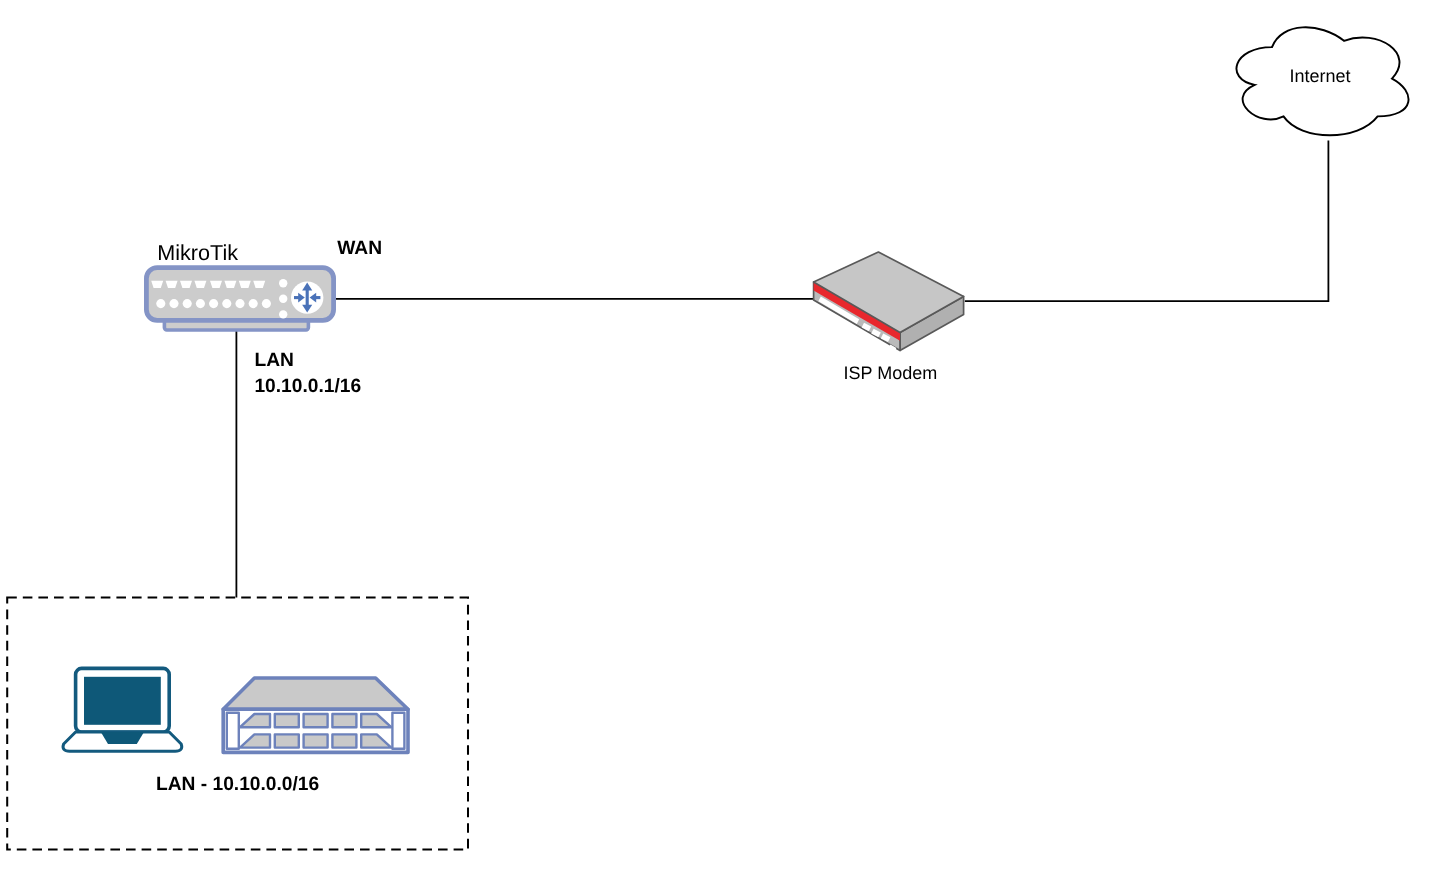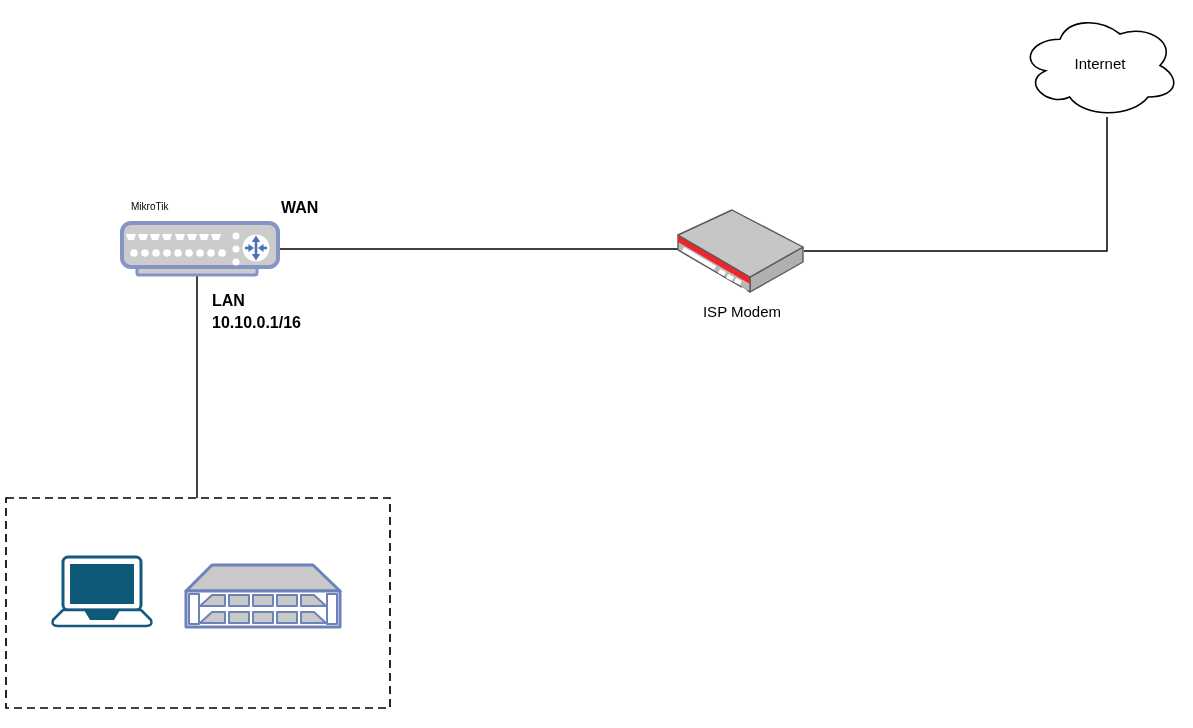--- a/index.html
+++ b/index.html
@@ -6,21 +6,21 @@
   #canvas{
     position:relative;
     width:1193px;height:728px;
     background:#ffffff;
     font-family:"Liberation Sans", sans-serif;
     overflow:hidden;
   }
   #diagram-svg{position:absolute;left:0;top:0;}
   .lbl{position:absolute;color:#000;white-space:nowrap;}
   .lbl-sans{font-family:"Liberation Sans", sans-serif;font-size:15px;}
-  .lbl-sans-sm{font-family:"Liberation Sans", sans-serif;font-size:10px;}
+  .lbl-sans-sm{font-family:"Liberation Sans", sans-serif;font-size:18px;}
   .lbl-mono{font-family:Liberation Sans, sans-serif;font-weight:bold;font-size:16px;line-height:22px;}
   .lbl-bold{font-family:"Liberation Sans", sans-serif;font-weight:bold;font-size:16px;}
   .center{text-align:center;}
 </style>
 </head>
 <body>
 
 <div id="canvas">
 
   <svg id="diagram-svg" width="1193" height="728" viewBox="0 0 1193 728">
@@ -150,14 +150,15 @@
   </div>
 
   <div class="lbl lbl-mono" style="left:212px;top:290px;">
     <div>LAN</div>
     <div>10.10.0.1/16</div>
   </div>
 
 
   <div class="lbl lbl-sans center" style="left:672px;top:303px;width:140px;">ISP Modem</div>
 
+  <div class="lbl lbl-bold center" style="left:6px;top:645px;width:384px;">LAN - 10.10.0.0/16</div>
 
 </div>
 
 </body></html>

